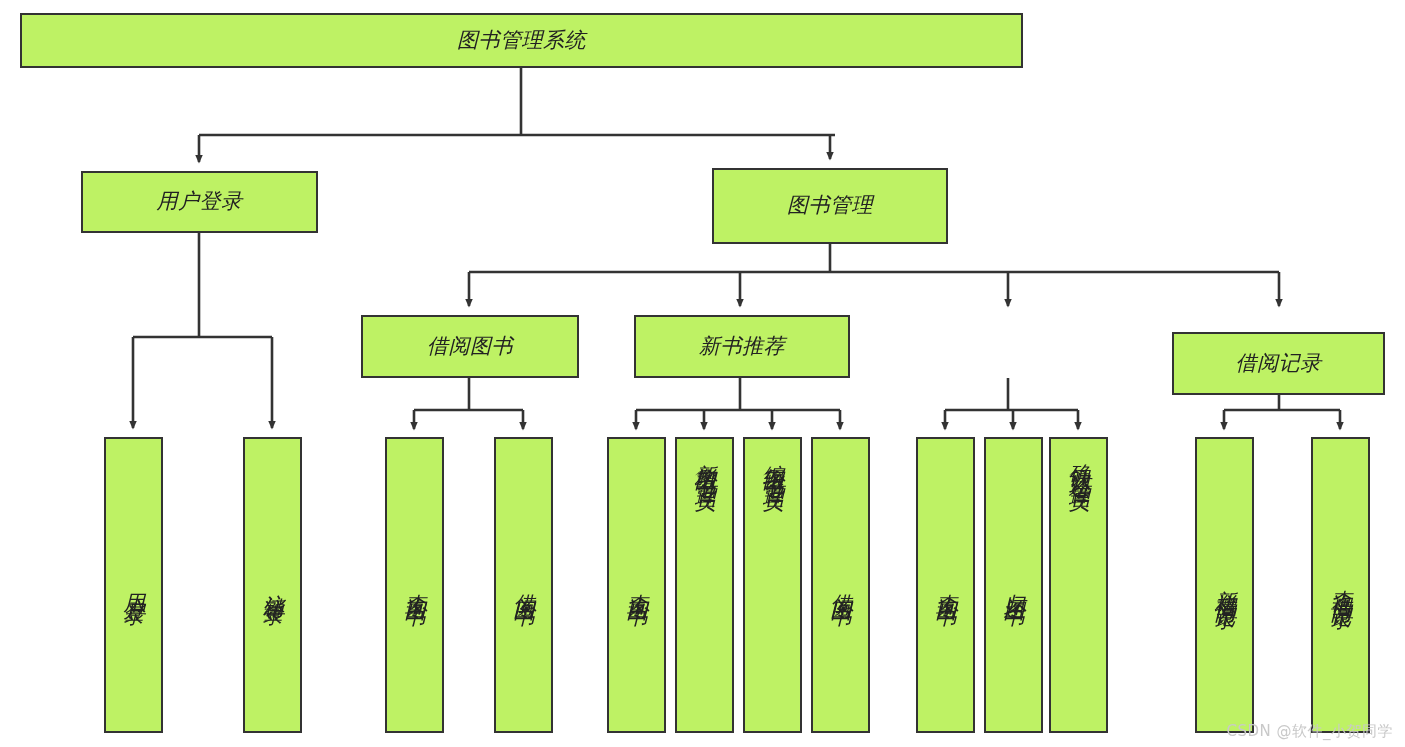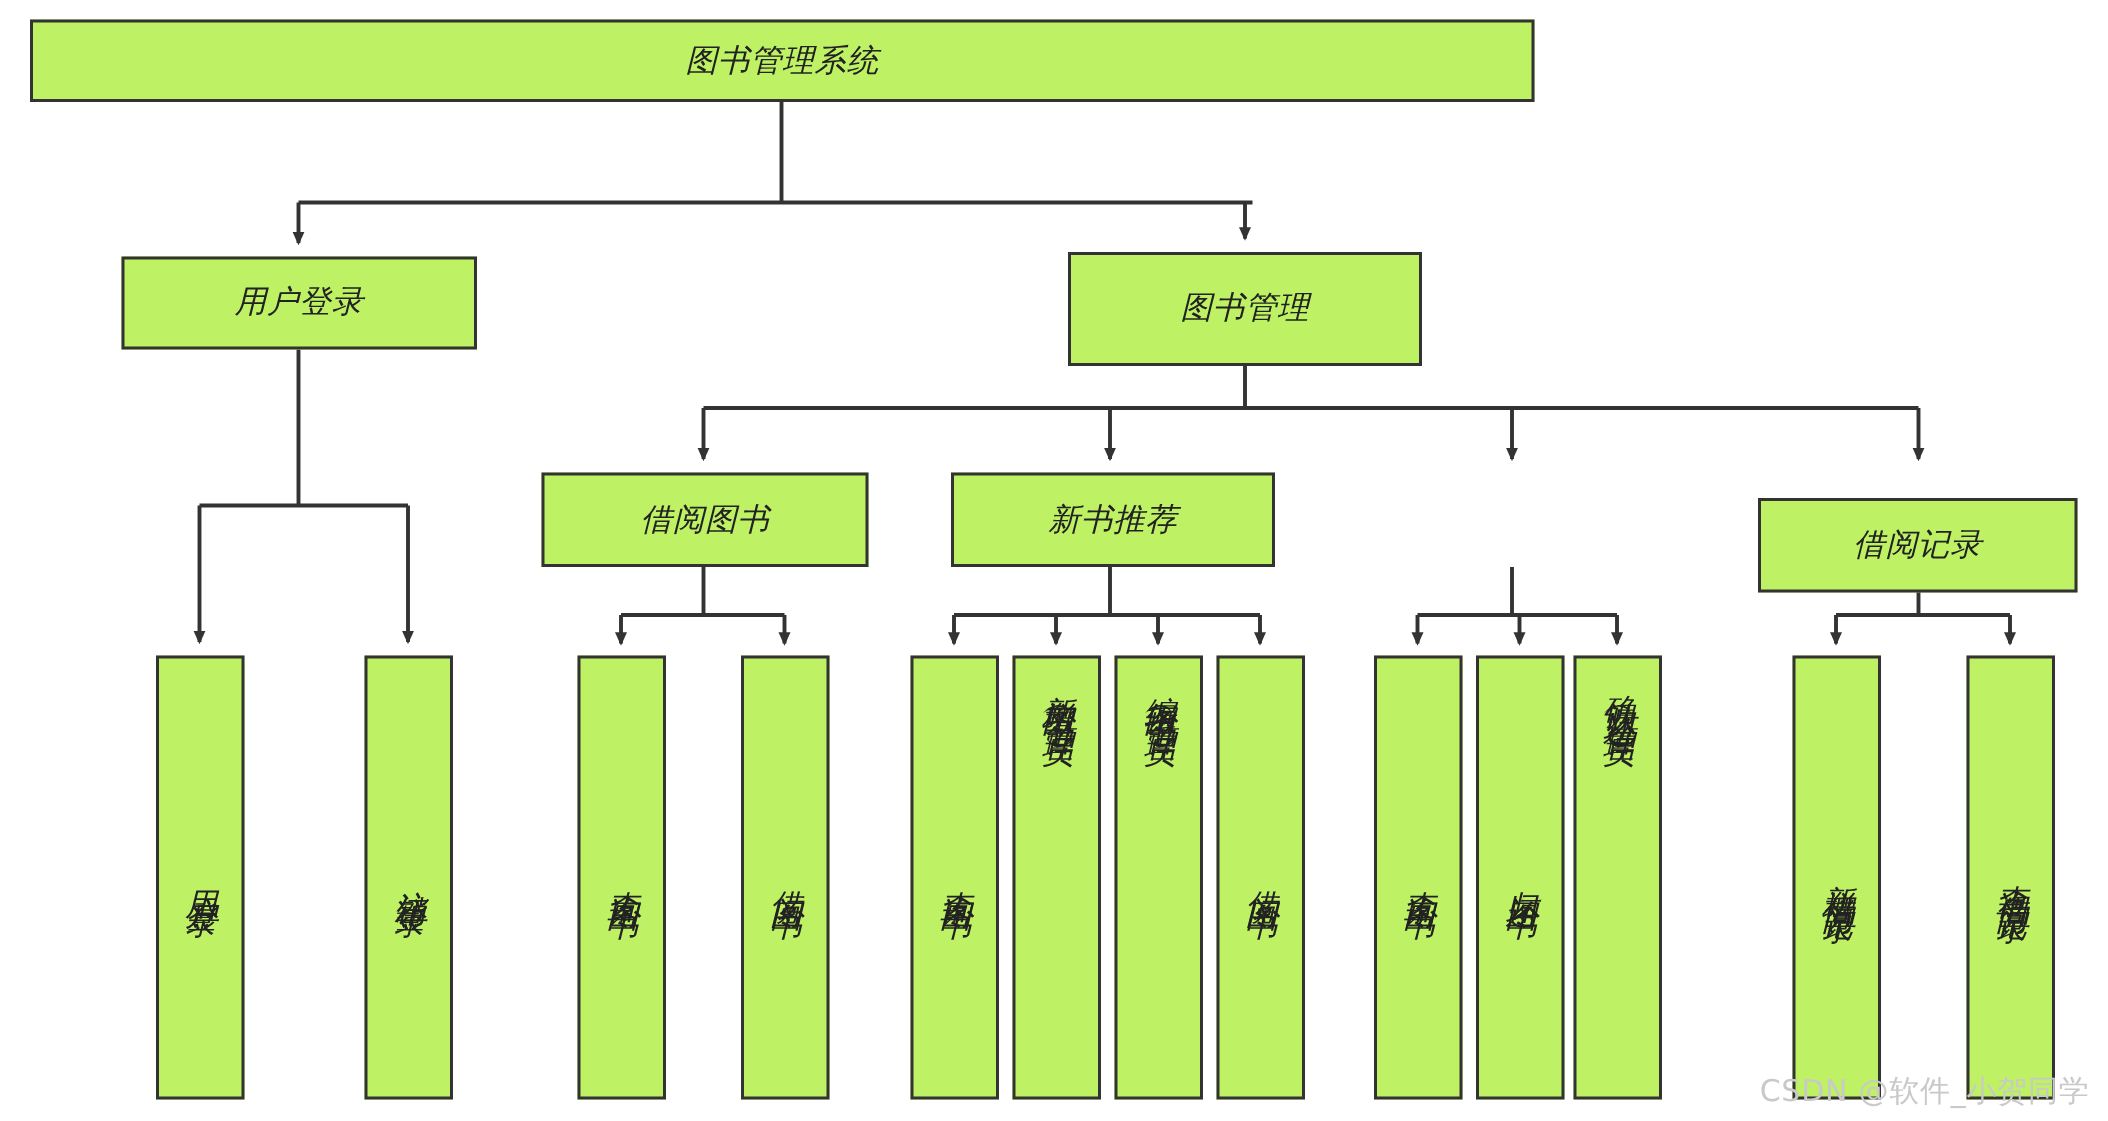--- a/index.html
+++ b/index.html
@@ -59,21 +59,21 @@
     white-space: nowrap;
   }
   .node-box.vertical.centered {
     align-items: center;
     padding-top: 0;
   }
   .watermark {
     position: absolute;
     right: 12px;
     bottom: 6px;
-    font-size: 20px;
+    font-size: 15px;
     color: #c9c9c9;
     white-space: nowrap;
     letter-spacing: 0.5px;
   }
 </style>
 </head>
 <body>
 
 <div id="diagram-root">
 

